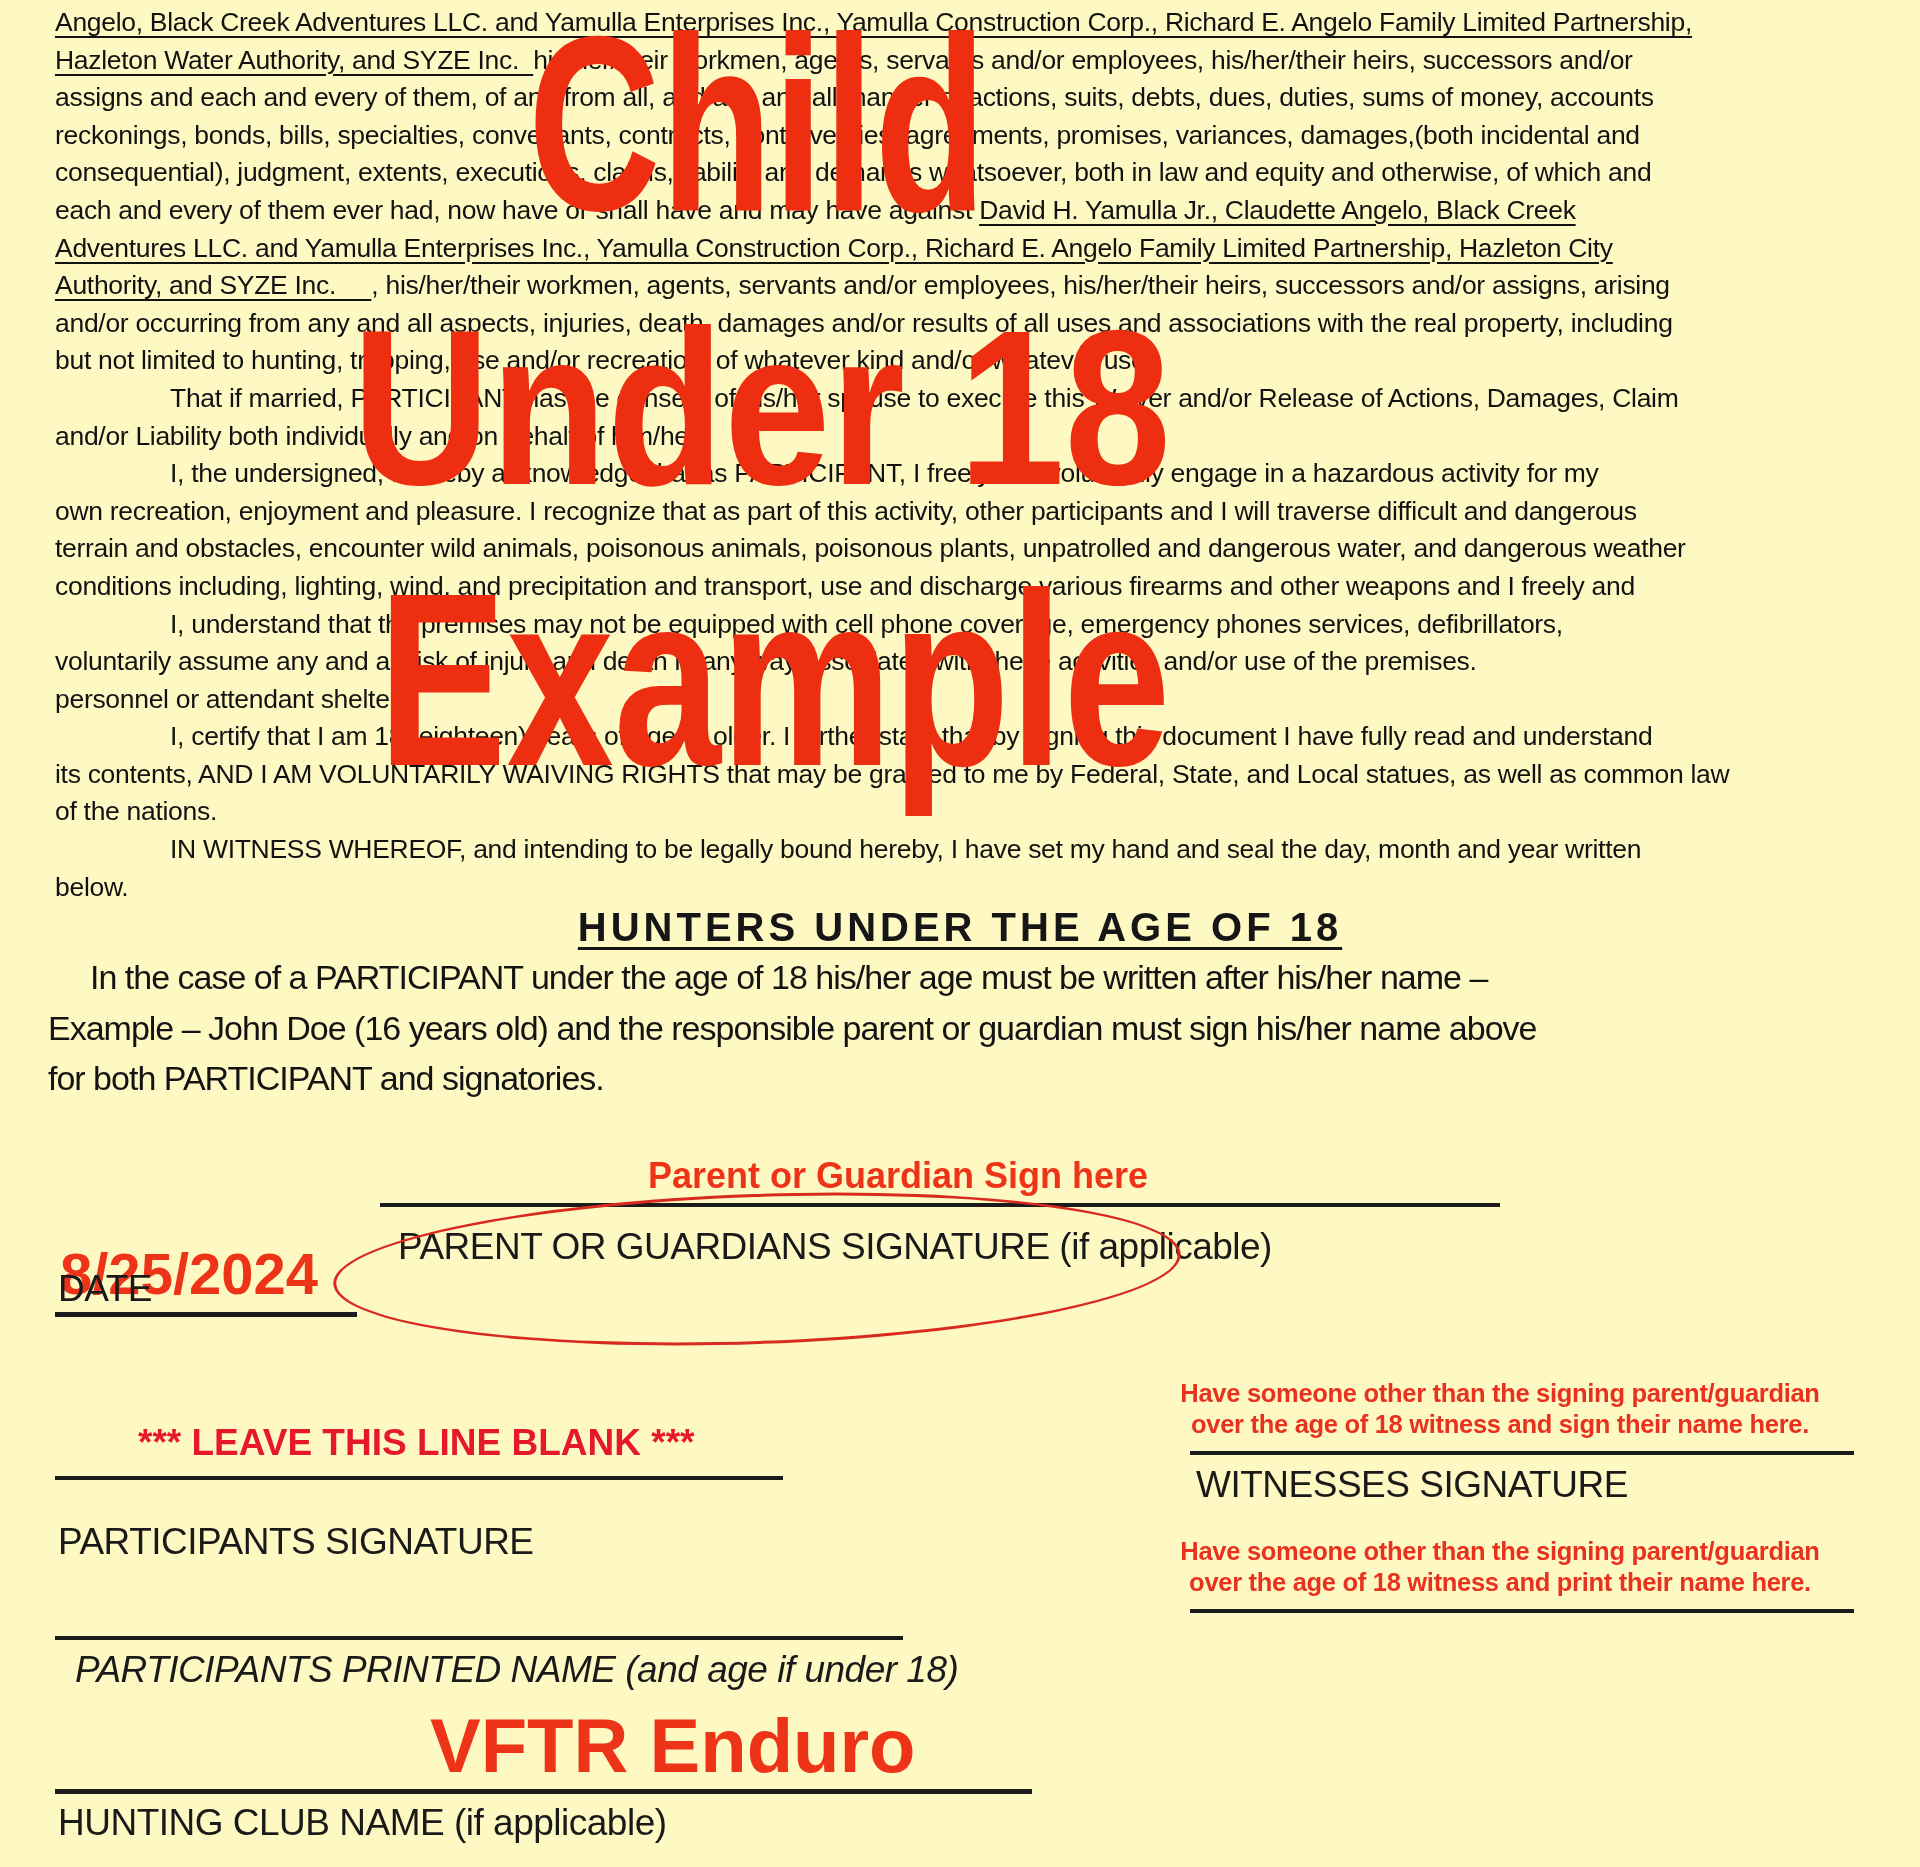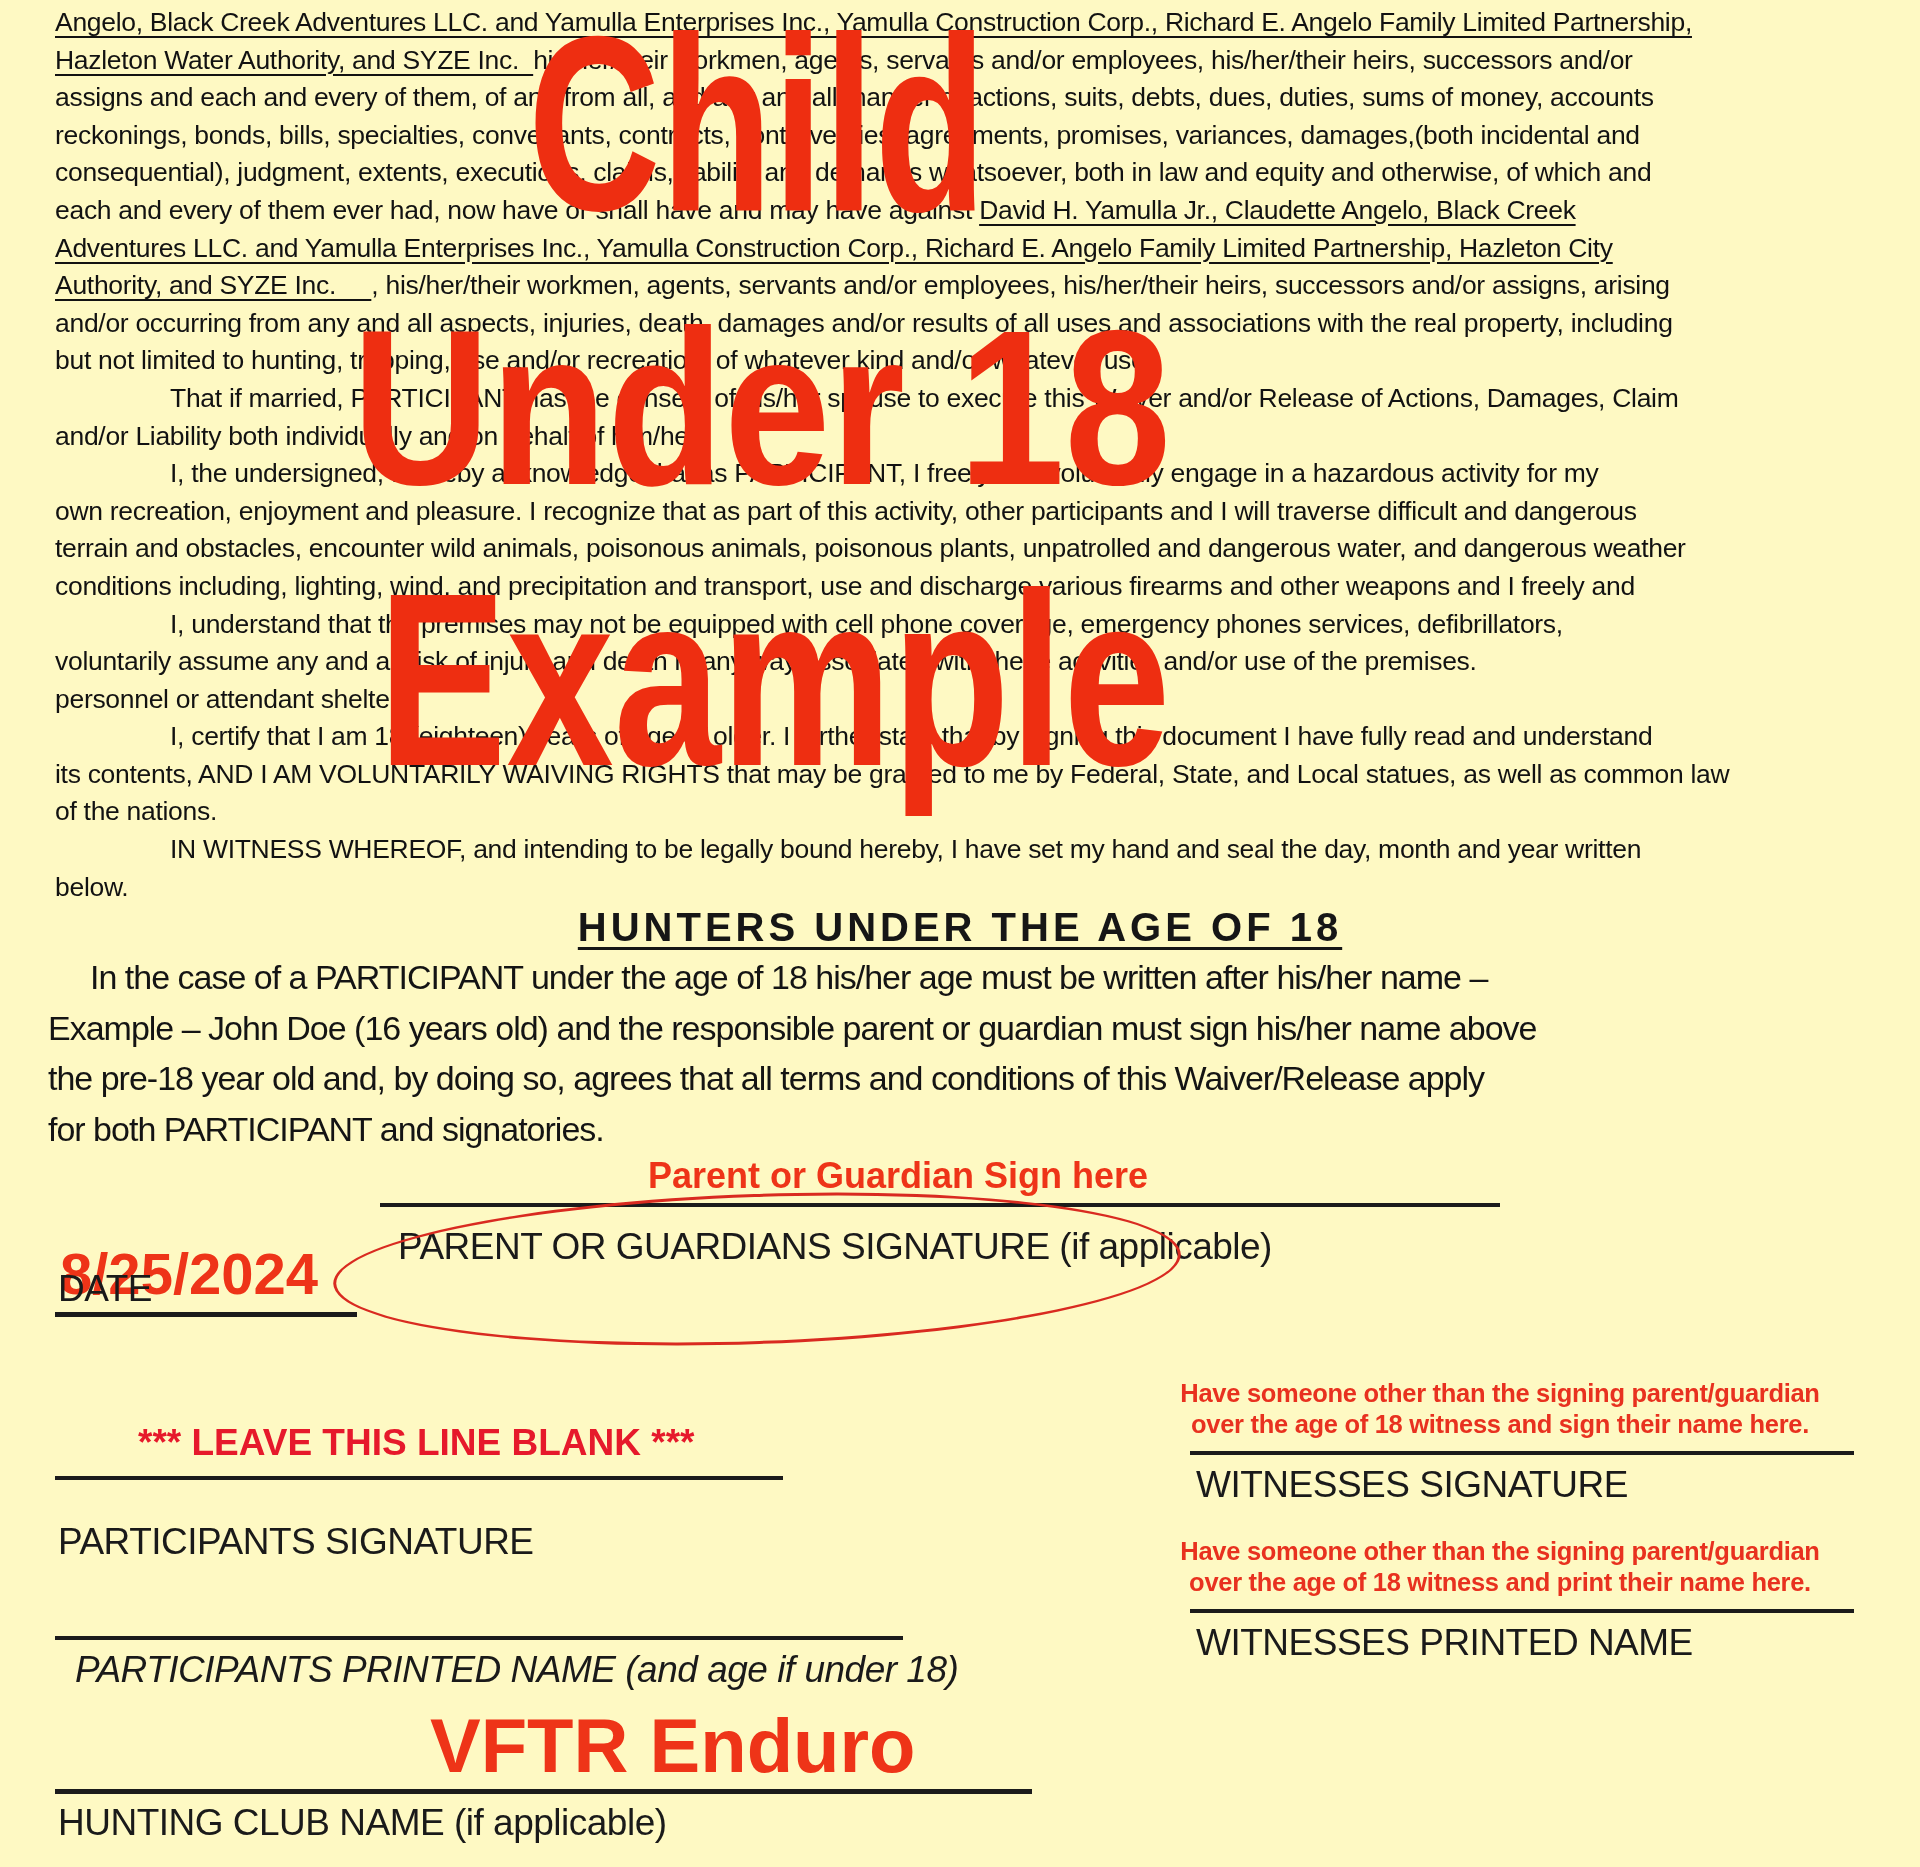--- a/index.html
+++ b/index.html
@@ -100,21 +100,20 @@
       <div class="bline"><span>below.</span></div>
     </div>
 
   <div class="heading">
     <span>HUNTERS UNDER THE AGE OF 18</span>
   </div>
 
   <div class="para">
       <div class="pline ind">In the case of a PARTICIPANT under the age of 18 his/her age must be written after his/her name –</div>
       <div class="pline">Example – John Doe (16 years old) and the responsible parent or guardian must sign his/her name above</div>
-      <div class="pline">the pre-18 year old and, by doing so, agrees that all terms and conditions of this Waiver/Release apply</div>
       <div class="pline">for both PARTICIPANT and signatories.</div>
     </div>
 
   <div class="redbold parent-note">Parent or Guardian Sign here</div>
   <div class="blkline sigline1"></div>
   <div class="lbl parent-lbl">PARENT OR GUARDIANS SIGNATURE (if applicable)</div>
   <div class="ellipse"></div>
 
   <div class="redbold date-val">8/25/2024</div>
   <div class="blkline date-line"></div>
@@ -132,21 +131,20 @@
   <div class="lbl wsig-lbl">WITNESSES SIGNATURE</div>
 
   <div class="blkline pname-line"></div>
   <div class="lbl pname-lbl">PARTICIPANTS PRINTED NAME (and age if under 18)</div>
 
   <div class="wit-note wit-note2">
     <div>Have someone other than the signing parent/guardian</div>
     <div>over the age of 18 witness and print their name here.</div>
   </div>
   <div class="blkline wname-line"></div>
-  <div class="lbl wname-lbl">WITNESSES PRINTED NAME</div>
 
   <div class="redbold club-val">VFTR Enduro</div>
   <div class="blkline club-line"></div>
   <div class="lbl club-lbl">HUNTING CLUB NAME (if applicable)</div>
 
   <div class="wm wm1">Child</div>
   <div class="wm wm2">Under 18</div>
   <div class="wm wm3">Example</div>
 
 </div>

